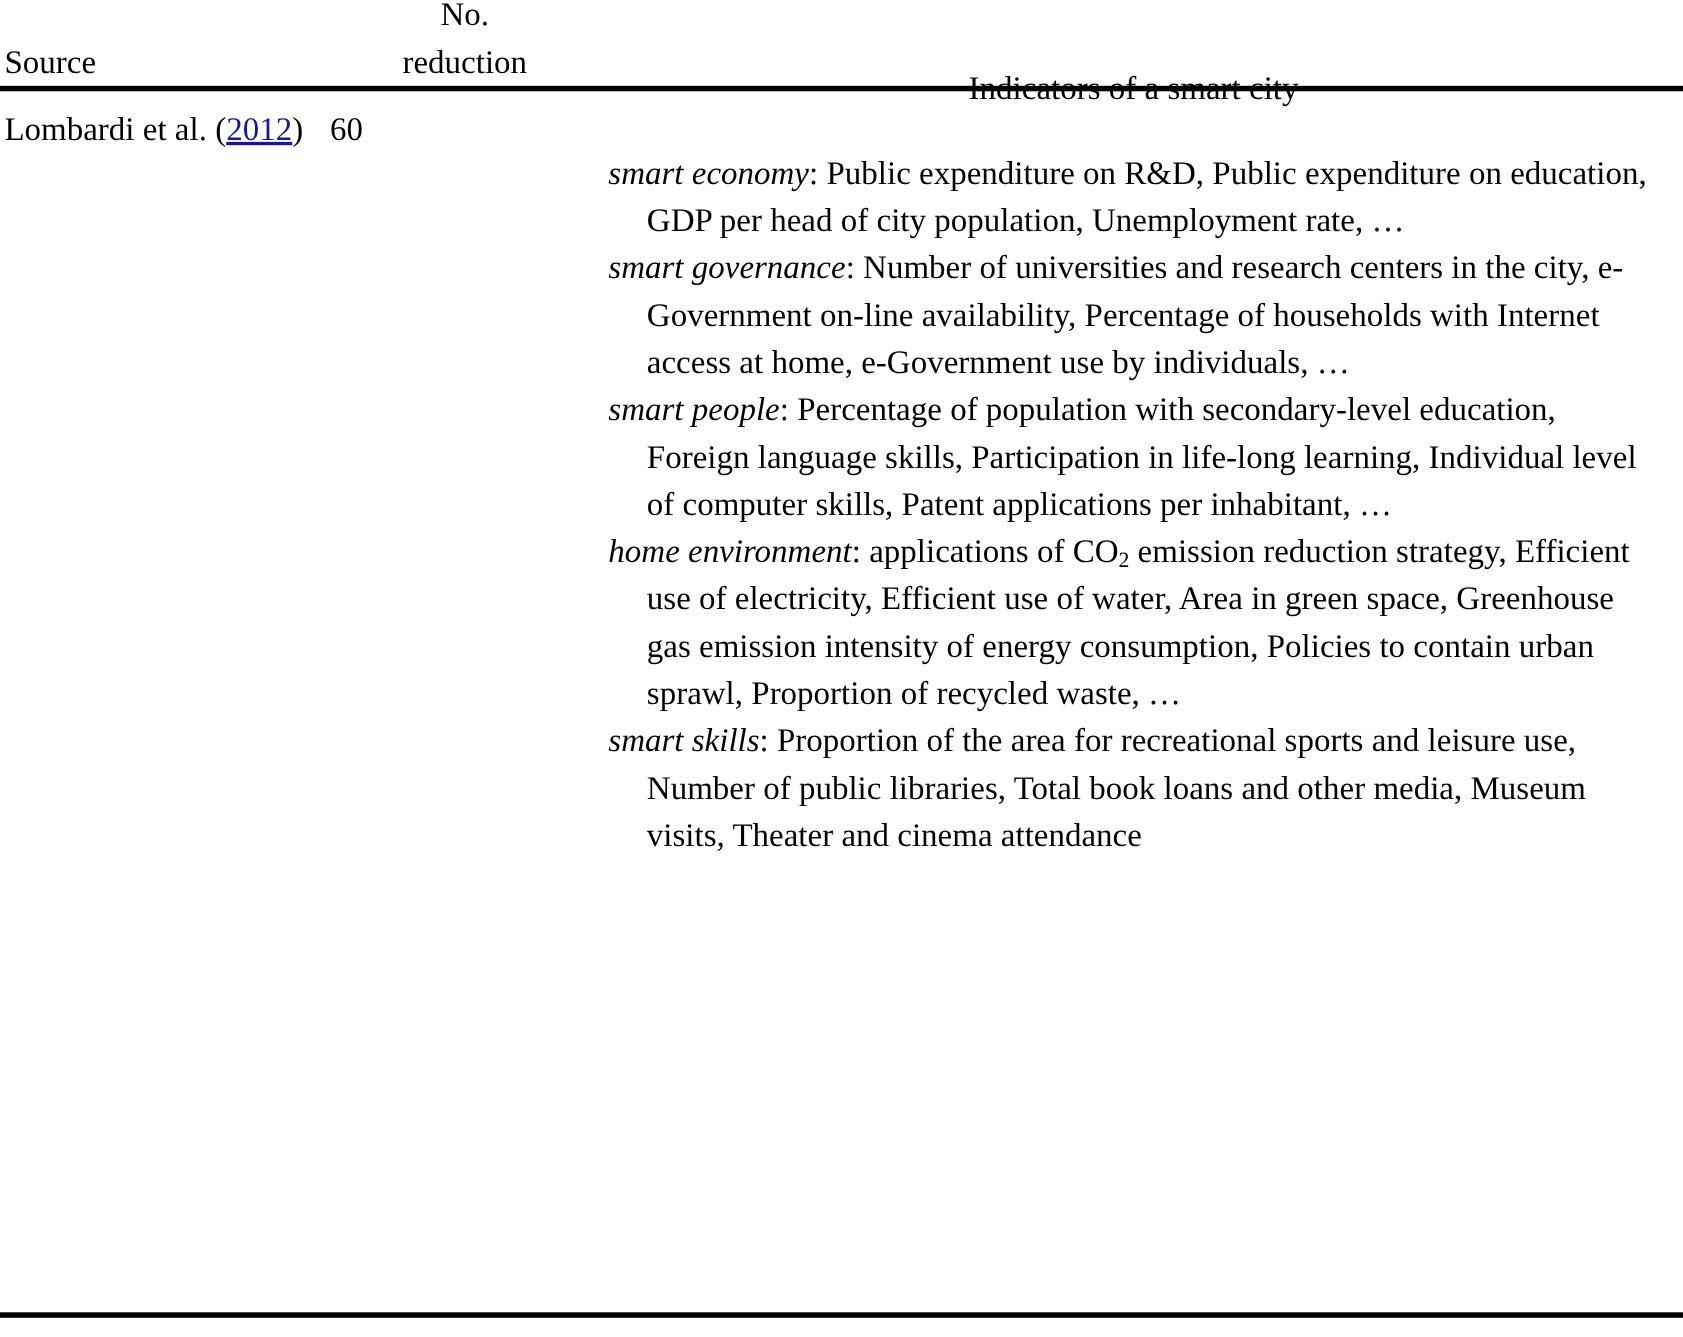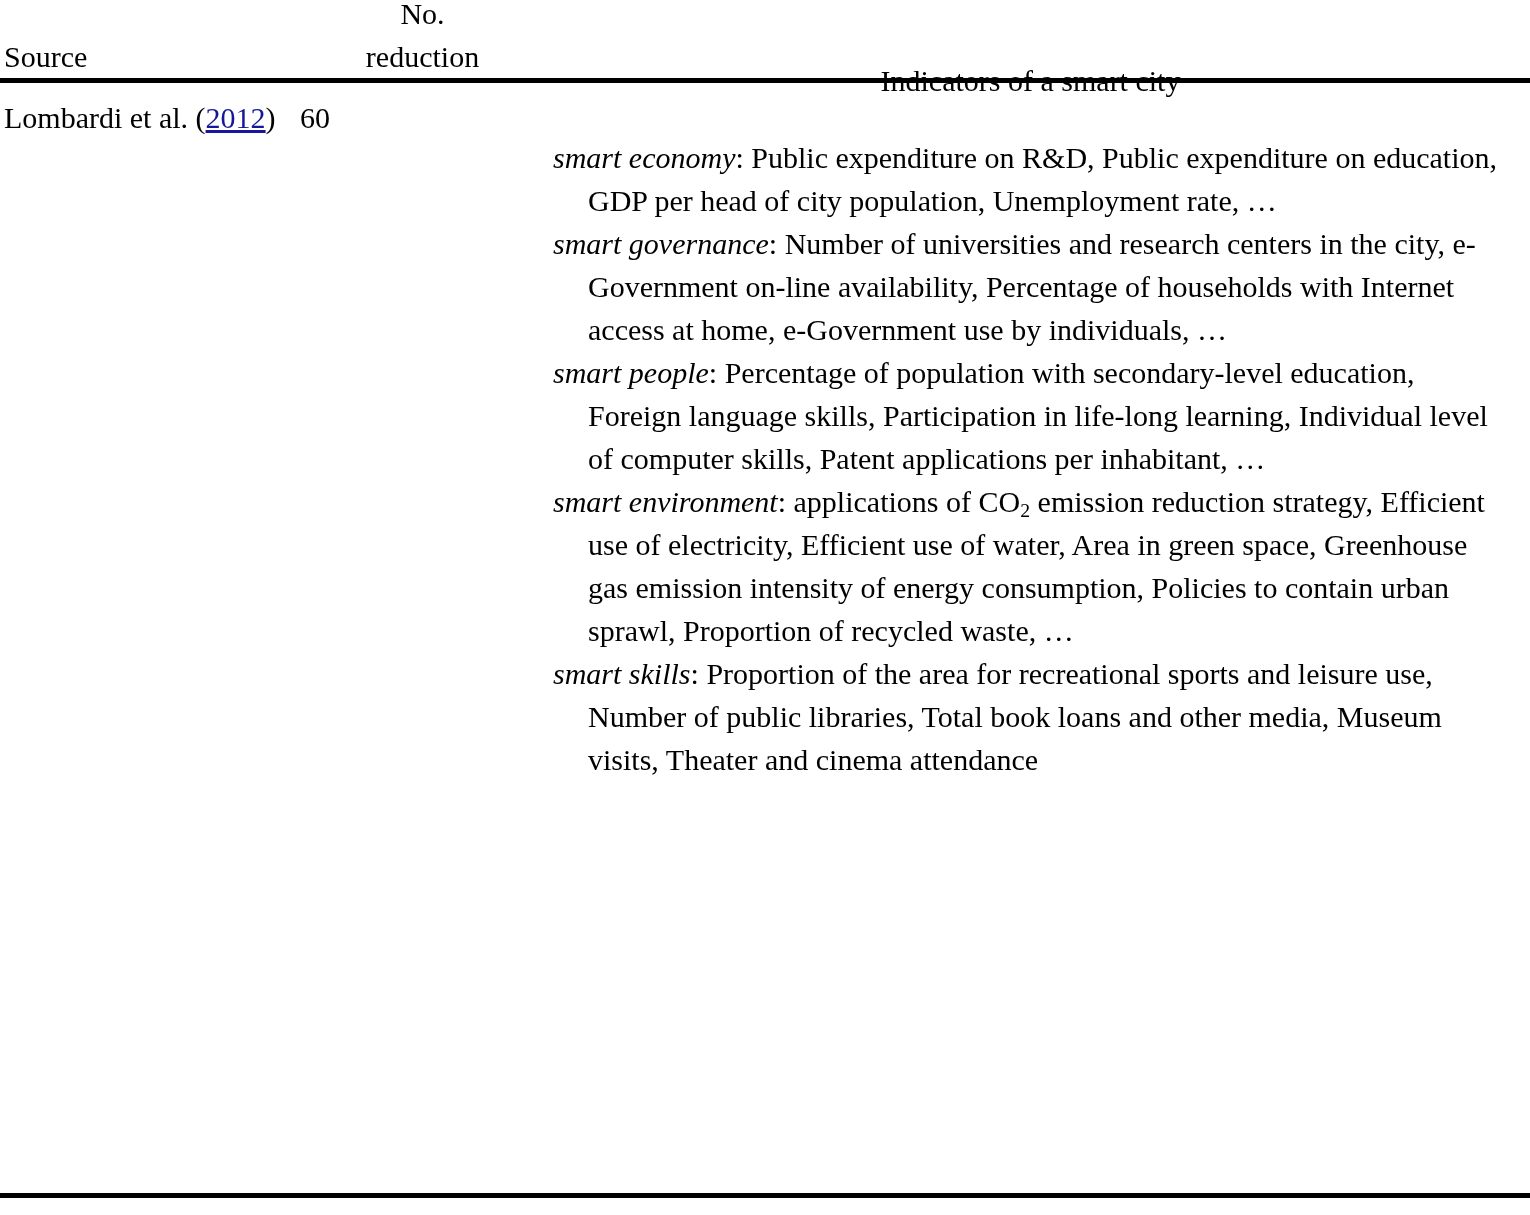--- a/index.html
+++ b/index.html
@@ -163,21 +163,21 @@
 
         <p class="ind-para">
           <span class="cat">smart governance</span><span>: </span><span>Number of universities and research centers in the city, e-Government on-line availability, Percentage of households with Internet access at home, e-Government use by individuals, …</span>
         </p>
 
         <p class="ind-para">
           <span class="cat">smart people</span><span>: </span><span>Percentage of population with secondary-level education, Foreign language skills, Participation in life-long learning, Individual level of computer skills, Patent applications per inhabitant, …</span>
         </p>
 
         <p class="ind-para">
-          <span class="cat">smart environment</span><span>: </span><span>applications of CO</span><sub>2</sub><span> emission reduction strategy, Efficient use of electricity, Efficient use of water, Area in green space, Greenhouse gas emission intensity of energy consumption, Policies to contain urban sprawl, Proportion of recycled waste, …</span>
+          <span class="cat">home environment</span><span>: </span><span>applications of CO</span><sub>2</sub><span> emission reduction strategy, Efficient use of electricity, Efficient use of water, Area in green space, Greenhouse gas emission intensity of energy consumption, Policies to contain urban sprawl, Proportion of recycled waste, …</span>
         </p>
 
         <p class="ind-para">
           <span class="cat">smart skills</span><span>: </span><span>Proportion of the area for recreational sports and leisure use, Number of public libraries, Total book loans and other media, Museum visits, Theater and cinema attendance</span>
         </p>
 
       </div>
     </div>
 
   </div>

